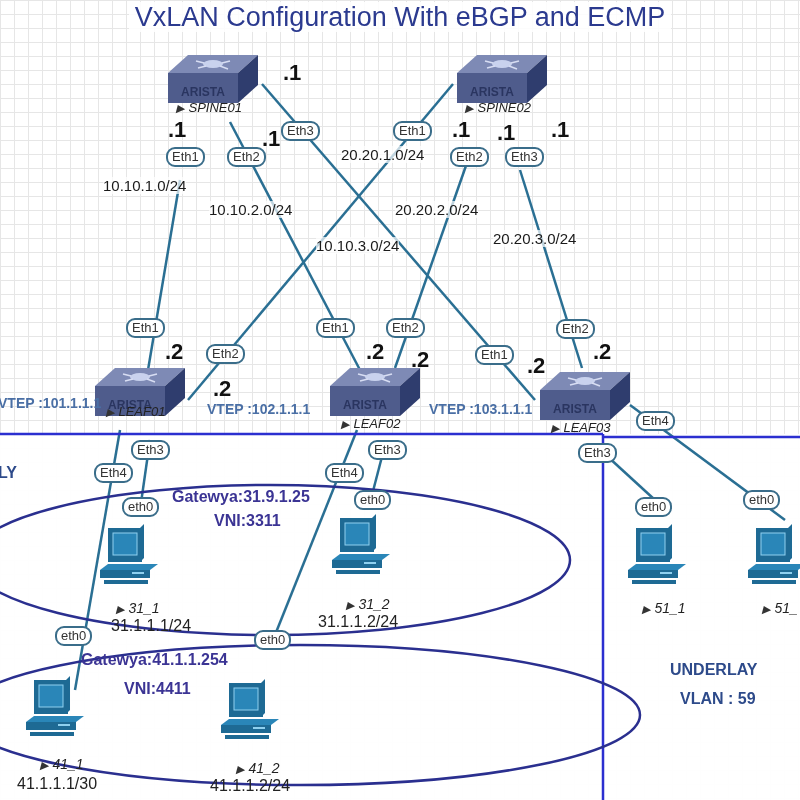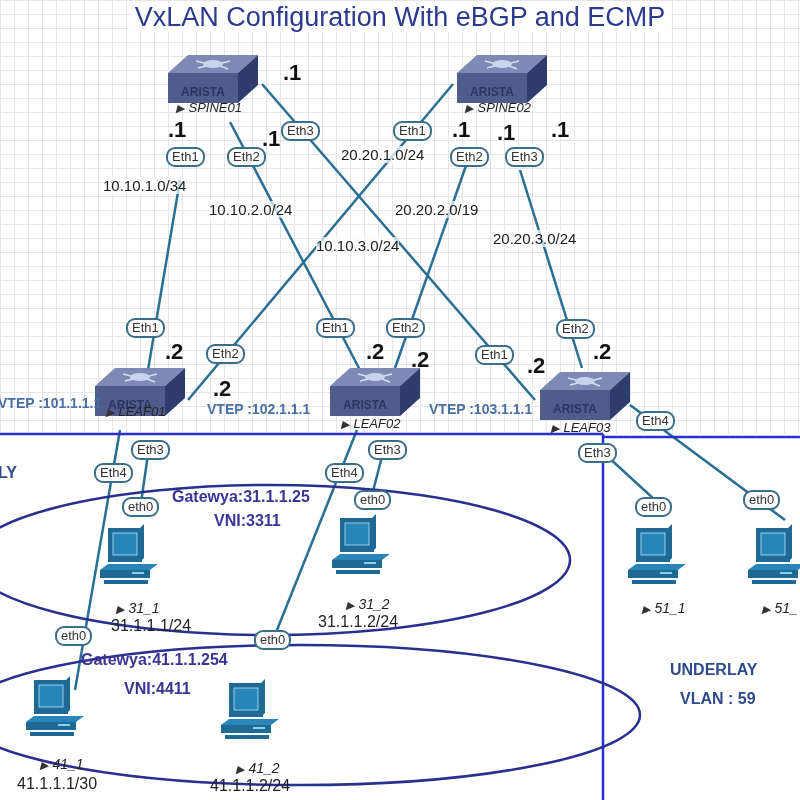--- a/index.html
+++ b/index.html
@@ -102,25 +102,25 @@
 <div class="nodename" style="left:176px;top:100px"><span class="tri">▶</span><span>SPINE01</span></div>
 <div class="nodename" style="left:465px;top:100px"><span class="tri">▶</span><span>SPINE02</span></div>
 <div class="nodename" style="left:106px;top:404px"><span class="tri">▶</span><span>LEAF01</span></div>
 <div class="nodename" style="left:341px;top:416px"><span class="tri">▶</span><span>LEAF02</span></div>
 <div class="nodename" style="left:551px;top:420px"><span class="tri">▶</span><span>LEAF03</span></div>
 
 <div class="vtep" style="left:-2px;top:395px">VTEP :101.1.1.1</div>
 <div class="vtep" style="left:207px;top:401px">VTEP :102.1.1.1</div>
 <div class="vtep" style="left:429px;top:401px">VTEP :103.1.1.1</div>
 
-<div class="lbl" style="left:103px;top:177px">10.10.1.0/34</div>
+<div class="lbl" style="left:103px;top:177px">10.10.1.0/24</div>
 <div class="lbl" style="left:209px;top:201px">10.10.2.0/24</div>
 <div class="lbl" style="left:316px;top:237px">10.10.3.0/24</div>
 <div class="lbl" style="left:341px;top:146px">20.20.1.0/24</div>
-<div class="lbl" style="left:395px;top:201px">20.20.2.0/19</div>
+<div class="lbl" style="left:395px;top:201px">20.20.2.0/24</div>
 <div class="lbl" style="left:493px;top:230px">20.20.3.0/24</div>
 
 <div class="dot" style="left:283px;top:60px">.1</div>
 <div class="dot" style="left:168px;top:117px">.1</div>
 <div class="dot" style="left:262px;top:126px">.1</div>
 <div class="dot" style="left:452px;top:117px">.1</div>
 <div class="dot" style="left:497px;top:120px">.1</div>
 <div class="dot" style="left:551px;top:117px">.1</div>
 <div class="dot" style="left:165px;top:339px">.2</div>
 <div class="dot" style="left:213px;top:376px">.2</div>
@@ -147,21 +147,21 @@
 <div class="port" style="left:325px;top:463px">Eth4</div>
 <div class="port" style="left:578px;top:443px">Eth3</div>
 <div class="port" style="left:636px;top:411px">Eth4</div>
 <div class="port" style="left:122px;top:497px">eth0</div>
 <div class="port" style="left:354px;top:490px">eth0</div>
 <div class="port" style="left:55px;top:626px">eth0</div>
 <div class="port" style="left:254px;top:630px">eth0</div>
 <div class="port" style="left:635px;top:497px">eth0</div>
 <div class="port" style="left:743px;top:490px">eth0</div>
 
-<div class="gw" style="left:172px;top:488px">Gatewya:31.1.1.25</div>
+<div class="gw" style="left:172px;top:488px">Gatewya:31.9.1.25</div>
 <div class="gw" style="left:214px;top:512px">VNI:3311</div>
 <div class="gw" style="left:81px;top:651px">Gatewya:41.1.1.254</div>
 <div class="gw" style="left:124px;top:680px">VNI:4411</div>
 <div class="gw" style="left:-2px;top:464px;color:#2d4a8a">LY</div>
 
 <div class="nodename" style="left:116px;top:600px;font-size:14px"><span class="tri">▶</span><span>31_1</span></div>
 <div class="ip" style="left:111px;top:617px">31.1.1.1/24</div>
 <div class="nodename" style="left:346px;top:596px;font-size:14px"><span class="tri">▶</span><span>31_2</span></div>
 <div class="ip" style="left:318px;top:613px">31.1.1.2/24</div>
 <div class="nodename" style="left:40px;top:756px;font-size:14px"><span class="tri">▶</span><span>41_1</span></div>

